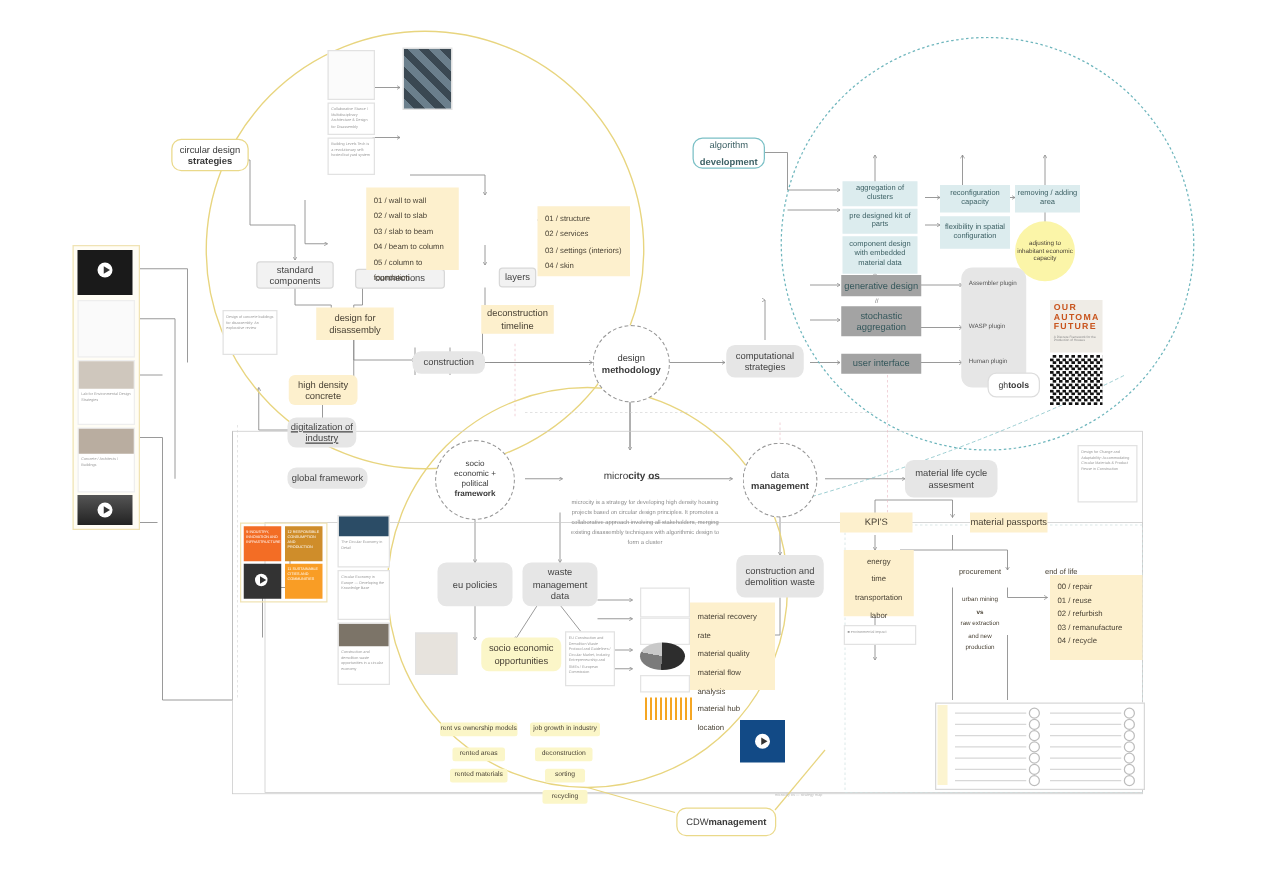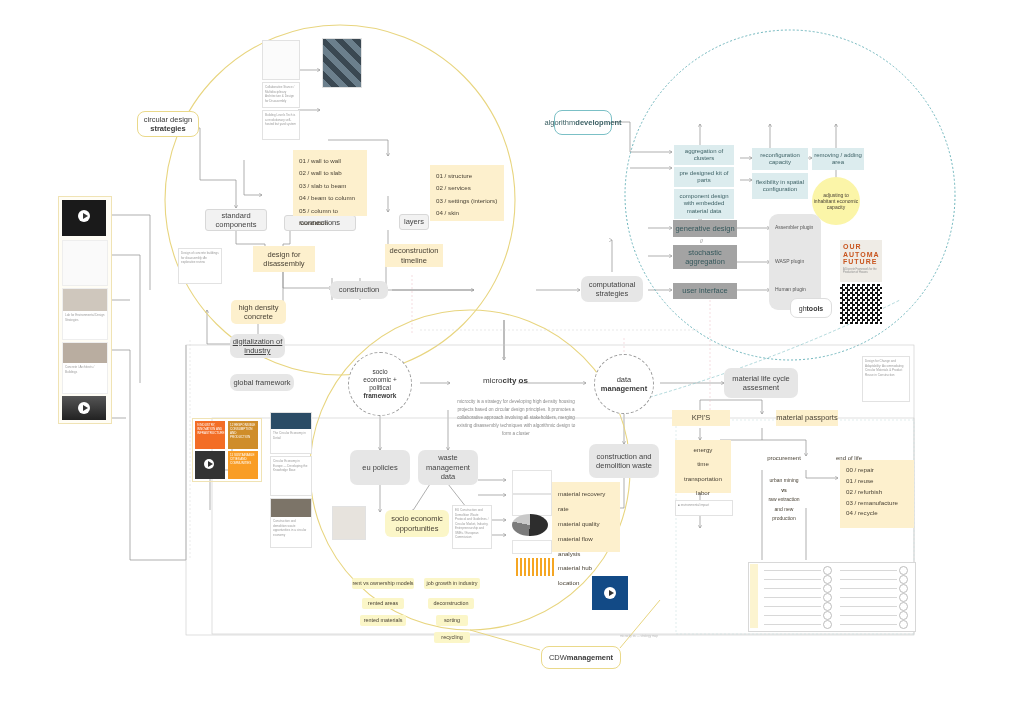--- a/index.html
+++ b/index.html
@@ -175,21 +175,21 @@
   </div>
   <div style="position:absolute;left:62px;top:396px;width:44px;height:24px;background:linear-gradient(#555,#222);">
     <div class="play" style="left:16px;top:6px;"></div>
   </div>
 
   <div class="node pill" style="left:137px;top:111px;width:62px;height:26px;flex-direction:column;">
     <span>circular design</span>
     <span class="b">strategies</span>
   </div>
 
-  <div class="node pill tealpill" style="left:554px;top:110px;width:58px;height:25px;flex-direction:row;color:#3d6165;">
+  <div class="node pill tealpill" style="left:554px;top:110px;width:58px;height:25px;flex-direction:column;color:#3d6165;justify-content:space-between;">
     <span>algorithm</span>
     <span class="b">development</span>
   </div>
 
   <div class="node pill" style="left:541px;top:646px;width:80px;height:23px;">
     <span>CDW </span>
       <span class="b">management</span>
   </div>
 
   <div class="node greyflat" style="left:205px;top:209px;width:62px;height:22px;flex-direction:column;">
@@ -243,20 +243,24 @@
     <div class="tinytext">Building Levels Tech is a revolutionary self-hosted but yard system</div>
   </div>
   <div class="imgcard" style="left:322px;top:38px;width:38px;height:48px;background:repeating-linear-gradient(45deg,#6b7f8c 0 6px,#3a4852 6px 12px);"></div>
   <div style="position:absolute;left:310px;top:94px;width:70px;height:26px;"></div>
   <div style="position:absolute;left:388px;top:92px;width:88px;height:58px;"></div>
   <div style="position:absolute;left:168px;top:145px;width:60px;height:36px;"></div>
   <div class="imgcard" style="left:178px;top:248px;width:42px;height:34px;">
     <div class="tinytext">Design of concrete buildings for disassembly: An explorative review</div>
   </div>
 
+  <div class="node circle" style="left:474px;top:260px;width:62px;height:62px;flex-direction:column;">
+    <span>design</span>
+    <span class="b">methodology</span>
+  </div>
 
   <div class="node circle" style="left:348px;top:352px;width:64px;height:64px;flex-direction:column;font-size:6.5px;">
     <span>socio</span>
     <span>economic +</span>
     <span>political</span>
     <span class="b">framework</span>
   </div>
 
   <div class="node circle" style="left:594px;top:354px;width:60px;height:60px;flex-direction:column;">
     <span>data</span>

